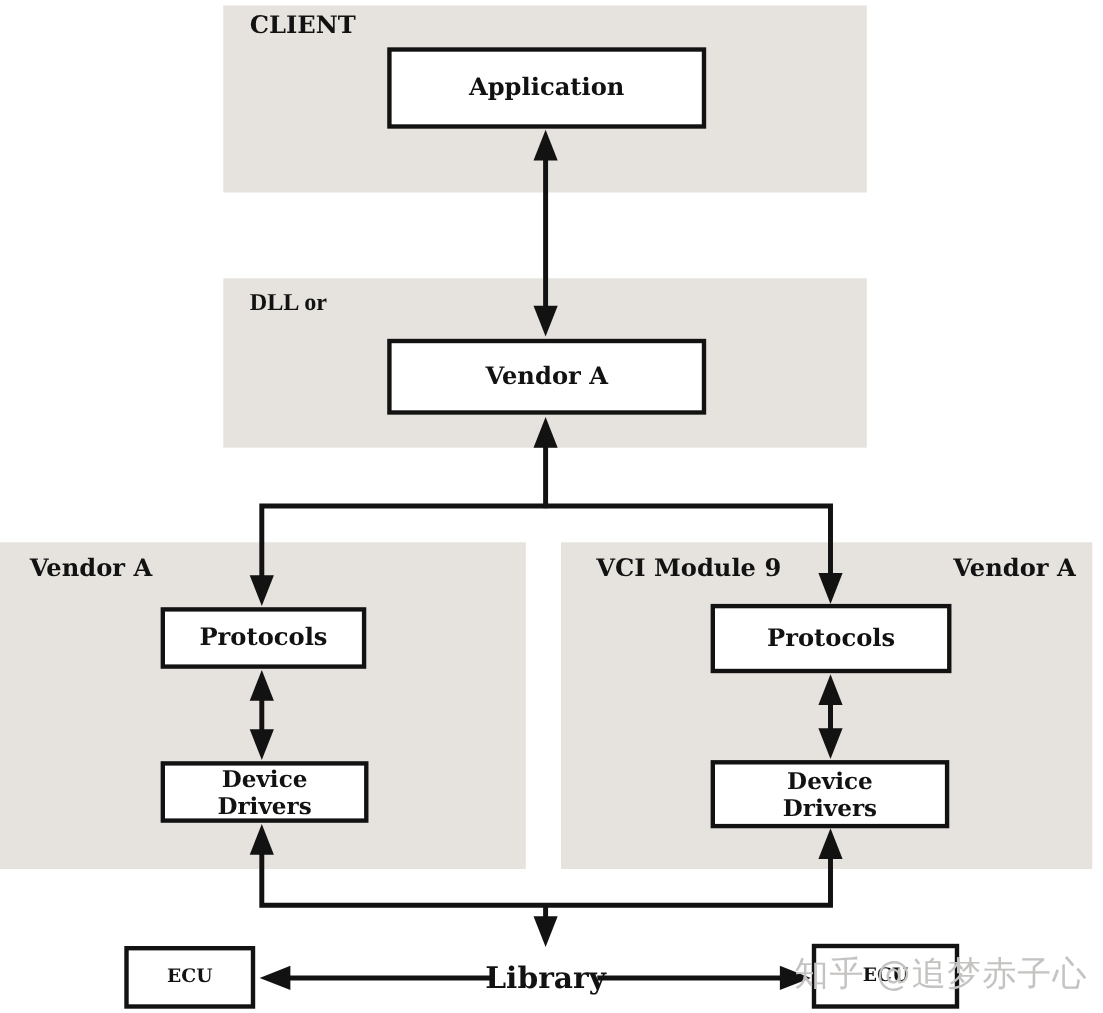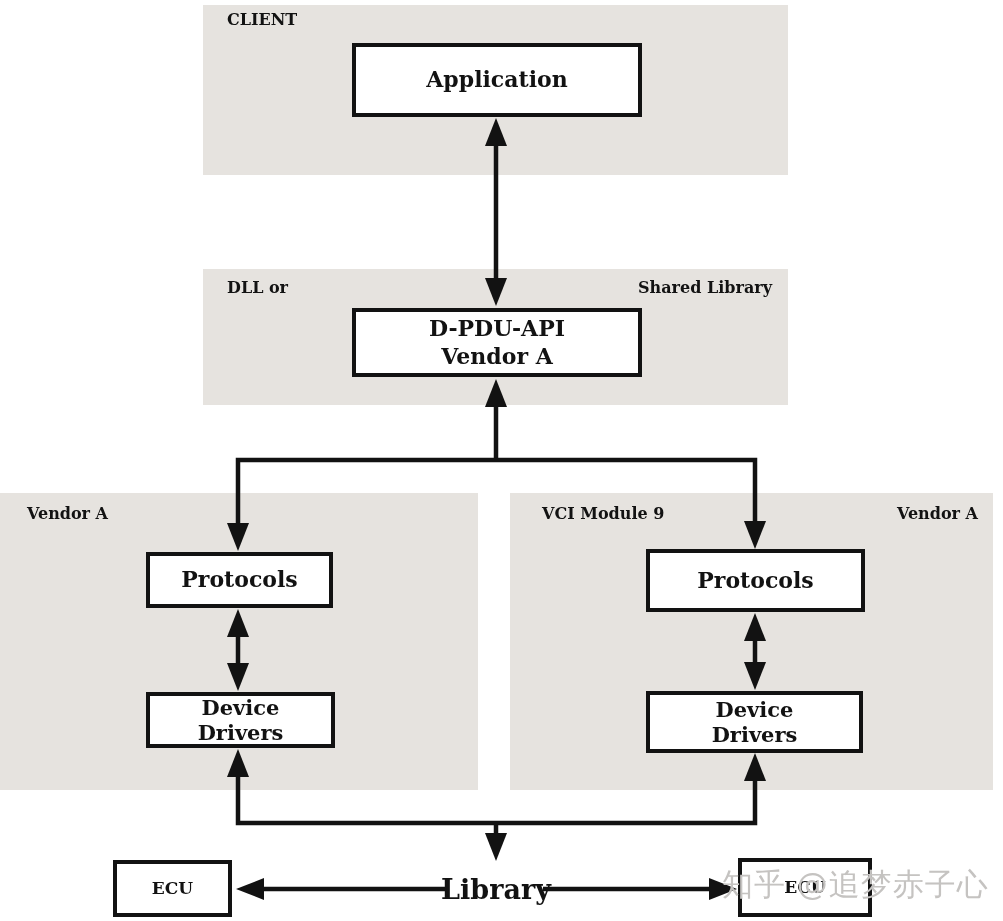--- a/index.html
+++ b/index.html
@@ -21,26 +21,26 @@
   .panel{
     position:absolute;
     background:var(--panel);
     box-sizing:border-box;
     display:flex;
     justify-content:space-between;
     align-items:flex-start;
   }
   .panel-label{
     font-weight:bold;
-    font-size:16px;
+    font-size:22px;
     line-height:1.1;
     white-space:nowrap;
   }
   .panel-client{left:203px;top:5px;width:585px;height:170px;padding:6px 16px 0 24px;}
-  .panel-dll{left:203px;top:269px;width:585px;height:136px;padding:10px 16px 0 24px;}
+  .panel-dll{left:203px;top:253px;width:585px;height:154px;padding:10px 16px 0 24px;font-family:Liberation Serif, serif;}
   .panel-vci1{left:0px;top:493px;width:478px;height:297px;padding:12px 15px 0 27px;}
   .panel-vci2{left:510px;top:493px;width:483px;height:297px;padding:12px 15px 0 32px;}
   .wires{position:absolute;left:0;top:0;z-index:1;}
   .wire{stroke:var(--line);stroke-width:4.5;fill:none;}
   .head{fill:var(--line);stroke:none;}
   .node{
     position:absolute;
     background:var(--box-bg);
     border:4px solid var(--box-border);
     box-sizing:border-box;
@@ -86,21 +86,20 @@
 <body>
 
 <div class="stage">
 
   <div class="panel panel-client">
     <div class="panel-label">CLIENT</div>
   </div>
 
   <div class="panel panel-dll">
     <div class="panel-label">DLL or</div>
-    <div class="panel-label">Shared Library</div>
   </div>
 
   <div class="panel panel-vci1">
     <div class="panel-label">Vendor A</div>
   </div>
 
   <div class="panel panel-vci2">
     <div class="panel-label">VCI Module 9</div>
     <div class="panel-label">Vendor A</div>
   </div>
@@ -149,21 +148,20 @@
       <line class="wire" x1="543" y1="889" x2="710" y2="889"></line>
       <polygon class="head" points="737,889 709,878 709,900"></polygon>
     </g>
   </svg>
 
   <div class="node node-application">
     <div class="bl">Application</div>
   </div>
 
   <div class="node node-dpdu">
-    <div class="bl">D-PDU-API</div>
     <div class="bl">Vendor A</div>
   </div>
 
   <div class="node node-protocols-1">
     <div class="bl">Protocols</div>
   </div>
 
   <div class="node node-drivers-1">
     <div class="bl">Device</div>
     <div class="bl">Drivers</div>

